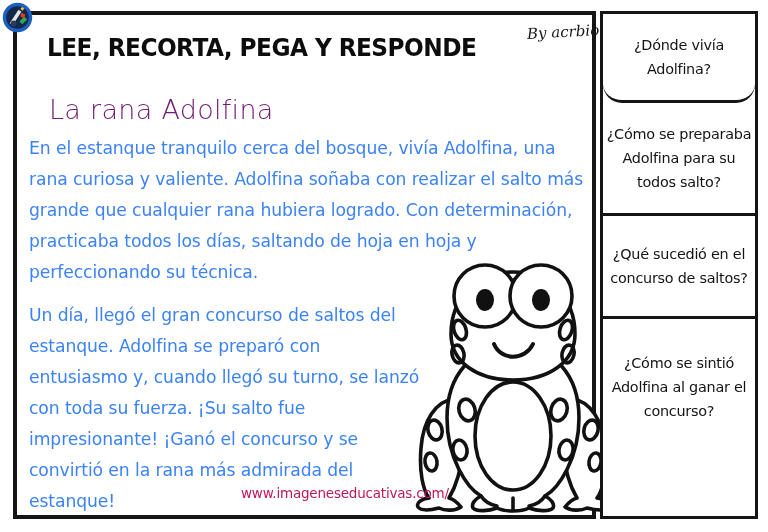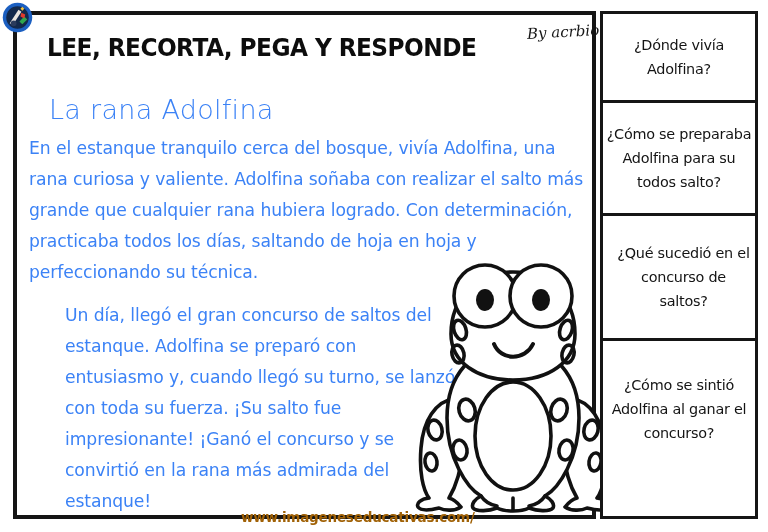--- a/index.html
+++ b/index.html
@@ -45,21 +45,21 @@
     white-space: nowrap;
   }
 
   #story-title {
     position: absolute;
     left: 32px;
     top: 79px;
     font-family: "DejaVu Sans", sans-serif;
     font-weight: 300;
     font-size: 27px;
-    color: #3b82f6;
+    color: #701a75;
     letter-spacing: 0.3px;
     white-space: nowrap;
   }
 
   #story-body {
     position: absolute;
     left: 12px;
     top: 118px;
     width: 560px;
   }
@@ -67,33 +67,31 @@
     margin: 0 0 12px 0;
     font-family: "DejaVu Sans", sans-serif;
     font-weight: 400;
     font-size: 17.2px;
     line-height: 31px;
     color: #3b82f6;
     letter-spacing: -0.1px;
   }
   .story-para.p2 {
     width: 392px;
-    margin-left: 36px;
   }
 
   #site-url {
     position: absolute;
     left: 224px;
-    top: 494px;
+    top: 470px;
     font-family: "DejaVu Sans", sans-serif;
     font-size: 13.5px;
-    color: #a16207;
+    color: #be185d;
     letter-spacing: -0.2px;
     white-space: nowrap;
-    font-weight: bold;
   }
 
   #byline {
     position: absolute;
     left: 510px;
     top: 8px;
     font-family: "DejaVu Serif", serif;
     font-style: italic;
     font-size: 15px;
     color: #171717;
@@ -138,24 +136,24 @@
     box-sizing: border-box;
     border-bottom: 3px solid #151515;
     display: flex;
     align-items: center;
     justify-content: center;
     padding: 2px 3px;
   }
   .question-box:last-child {
     border-bottom: none;
   }
-  .q1 { height: 89px; }
+  .q1 { height: 89px; border-radius: 19px; }
   .q2 { height: 111px; }
   .q3 { height: 113px; }
-  .q4 { height: 125px; padding-left: 12px; }
+  .q4 { height: 103px; }
   .q5 { height: 86px; margin-top: 25px; }
 
   .question-text {
     font-family: "DejaVu Sans", sans-serif;
     font-size: 14.4px;
     line-height: 24px;
     color: #141414;
     text-align: center;
     letter-spacing: -0.25px;
   }

